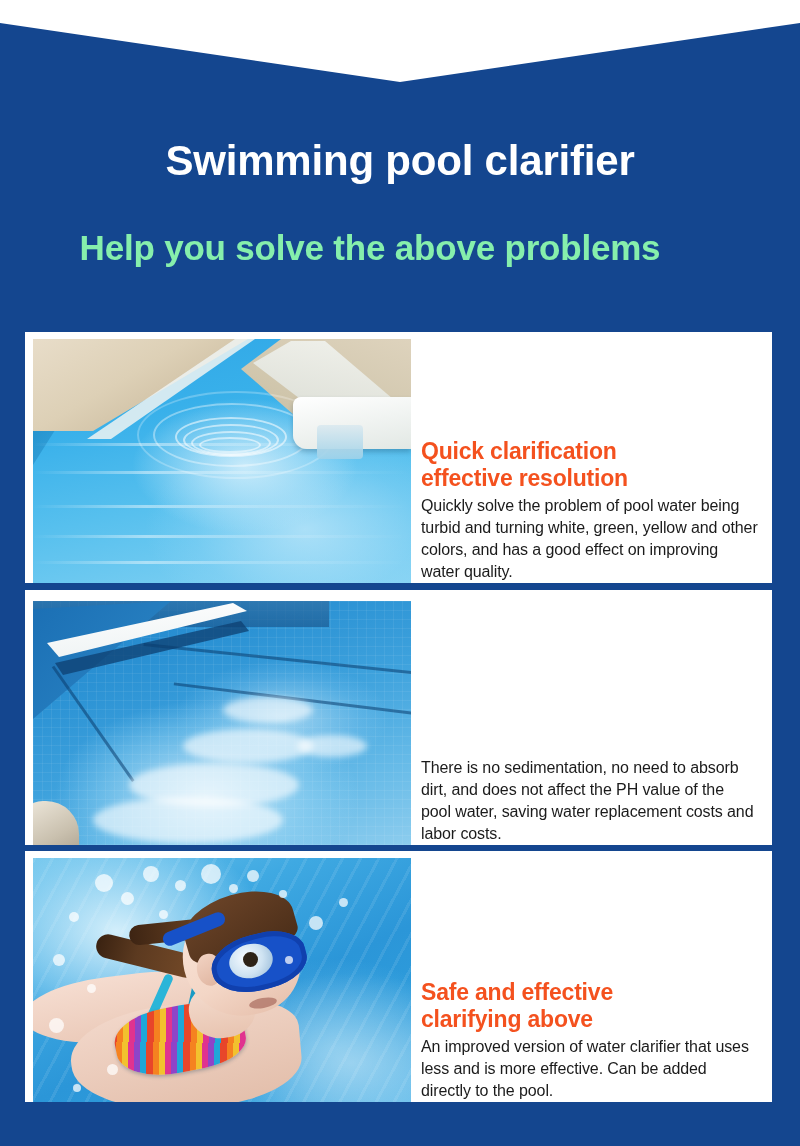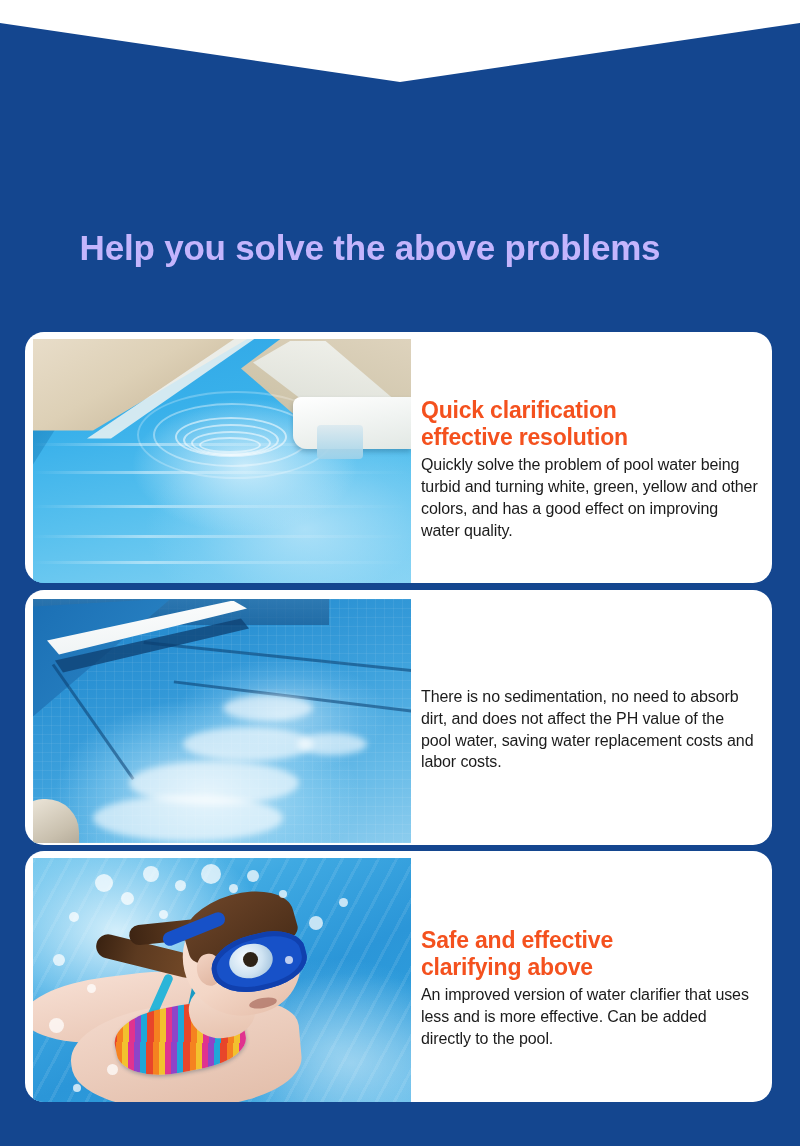--- a/index.html
+++ b/index.html
@@ -31,35 +31,34 @@
     position:absolute; top:137px; left:0; width:800px;
     text-align:center;
     color:#ffffff;
     font-size:42px; font-weight:bold;
     letter-spacing:-0.2px;
     white-space:nowrap;
   }
   .subtitle {
     position:absolute; top:228px; left:0; width:740px;
     text-align:center;
-    color:#c4b5fd;
+    color:#86efac;
     font-size:35px; font-weight:bold;
     letter-spacing:-0.2px;
     white-space:nowrap;
   }
 
   
   .card {
     position:absolute; left:25px; width:747px;
     background:#ffffff;
     display:flex;
-    align-items:center;
+    align-items:flex-end;
     overflow:hidden;
     z-index:4;
-    border-radius:19px;
   }
   #card-0 { top:332px;  height:251px; }
   #card-1 { top:590px;  height:255px; }
   #card-2 { top:851px;  height:251px; }
 
   .card-photo {
     position:relative;
     width:378px; height:244px;
     margin:6px 0 0 8px;
     flex:0 0 378px;
@@ -350,20 +349,21 @@
   }
 </style>
 </head>
 <body>
 
 <div id="page">
 
   <div class="notch"></div>
 
   <div class="header">
+    <div class="title">Swimming pool clarifier</div>
     <div class="subtitle">Help you solve the above problems</div>
   </div>
 
   <div class="card" id="card-0">
     <div class="card-photo">
       <div class="p1-water"></div>
       <div class="p1-edge-dark"></div>
       <div class="p1-deck"></div>
       <div class="p1-deck2"></div>
       <div class="p1-coping"></div>

